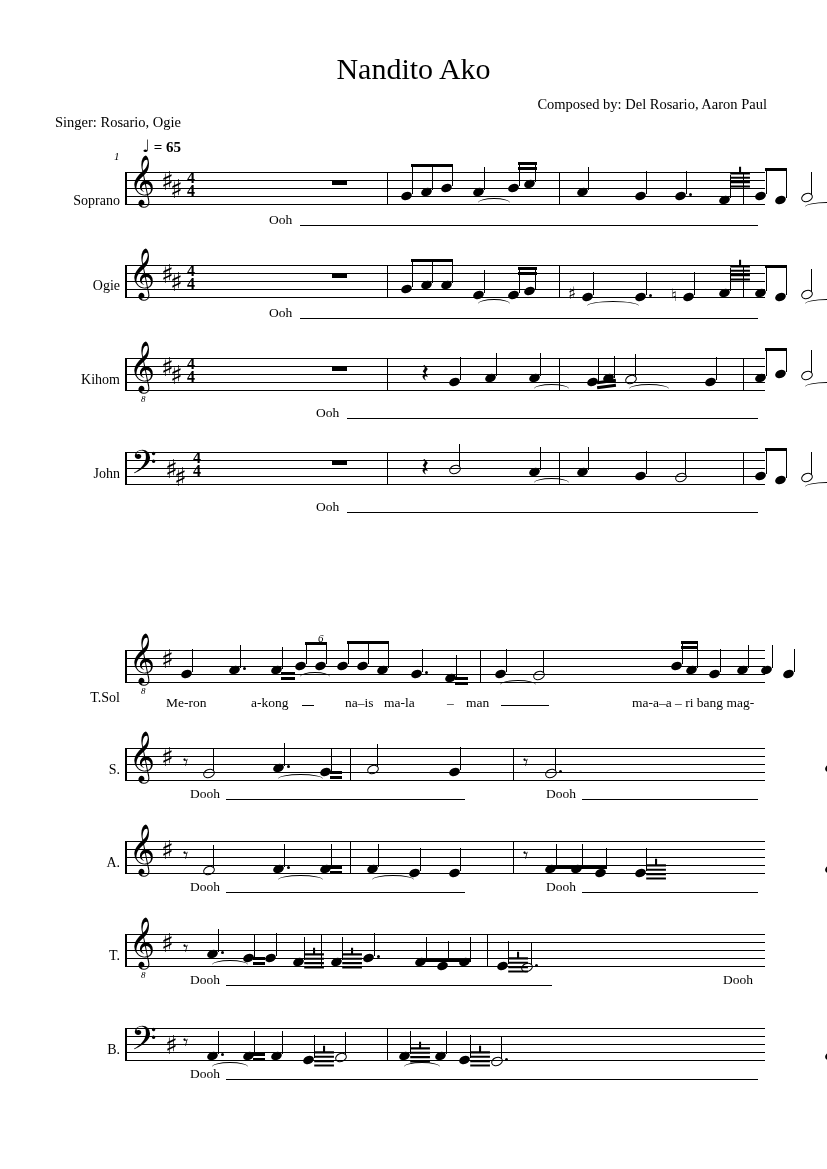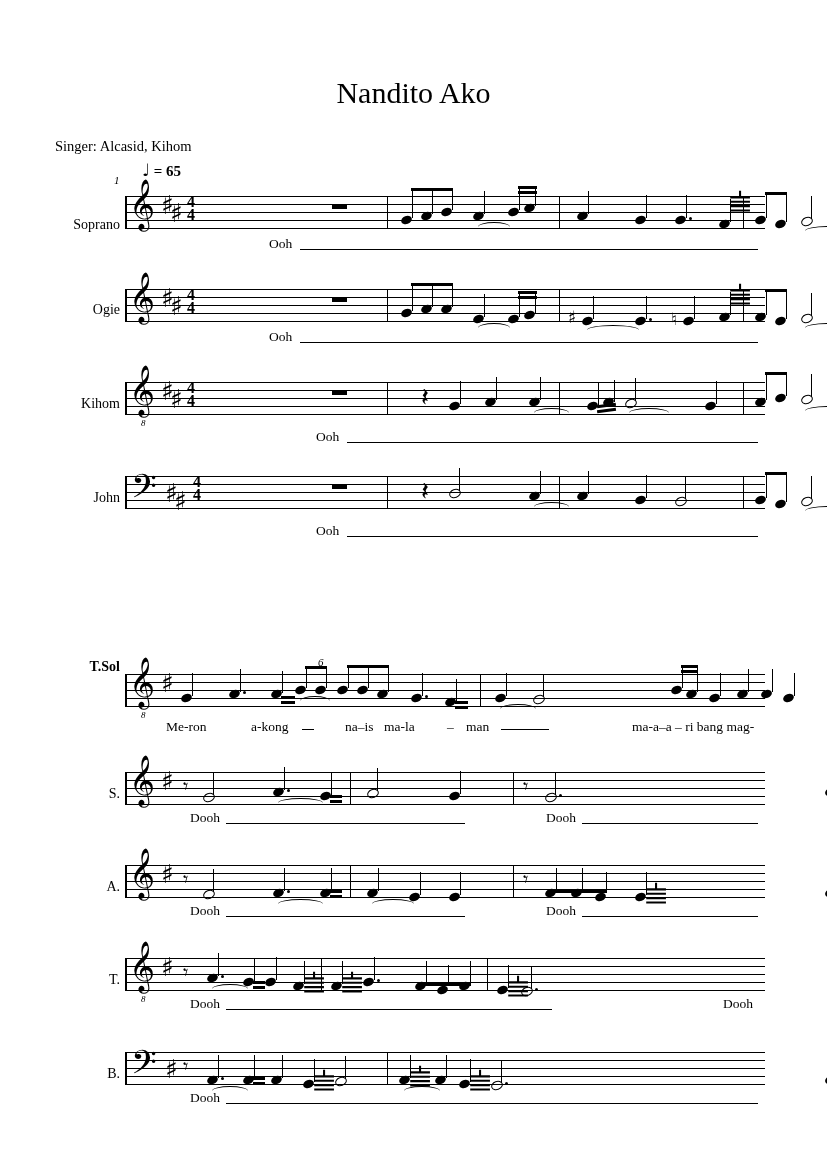--- a/index.html
+++ b/index.html
@@ -1,17 +1,17 @@
 <!DOCTYPE html>
 <html><head>
 <meta charset="utf-8">
 <style>
   html,body{margin:0;padding:0;background:#ffffff;}
   body{width:827px;height:1169px;font-family:"Liberation Serif",serif;color:#000;position:relative;overflow:hidden;}
-  .page{position:relative;width:827px;height:916px;margin-top:24px;}
+  .page{position:relative;width:827px;height:916px;}
 
   .title{position:absolute;top:52px;left:0;width:827px;text-align:center;font-size:30px;font-family:"Liberation Serif",serif;}
   .composed{position:absolute;top:95px;right:60px;text-align:right;font-size:14.5px;line-height:19px;}
   .singer{position:absolute;top:114px;left:55px;font-size:14.5px;}
 
   .sysname{position:absolute;font-size:14px;text-align:right;font-family:"Liberation Serif",serif;}
 
   
   .staff{position:absolute;}
   .staff .lines{position:absolute;left:0;top:0;width:100%;height:32px;}
@@ -57,23 +57,24 @@
   .tempo .n{font-family:"DejaVu Sans",sans-serif;font-weight:normal;font-size:17px;}
 </style>
 </head>
 <body>
 
 <div class="page">
 
   <div class="title">Nandito Ako</div>
 
   <div class="composed">
-  </div>
-
-  <div class="singer">Singer: Alcasid, Kihom</div>
+    <div>Composed by: Del Rosario, Aaron Paul</div>
+  </div>
+
+  <div class="singer">Singer: Rosario, Ogie</div>
 
   <div class="meas" style="left:114px;top:150px;">1</div>
   <div class="tempo" style="left:142px;top:136px;">
     <span class="n">♩</span>
     <span>= 65</span>
   </div>
 
   <div class="sysname" style="left:45px;top:193px;width:75px;">Soprano</div>
   <div class="staff" style="left:125px;top:172px;width:640px;height:33px;">
     <div class="lines">
@@ -311,21 +312,21 @@
     <div class="stem" style="left:686px;top:0px;height:23px;"></div>
 
     <div class="tie" style="left:680px;top:30px;width:45px;"></div>
 
   </div>
   <div class="lyric" style="left:316px;top:499px;">Ooh</div>
   <div class="lyricline" style="left:347px;top:512px;width:411px;"></div>
 
   <div class="meas" style="left:318px;top:632px;">6</div>
 
-  <div class="sysname" style="left:45px;top:635px;width:75px;font-weight:bold;">T.Sol</div>
+  <div class="sysname" style="left:45px;top:690px;width:75px;">T.Sol</div>
   <div class="staff" style="left:125px;top:650px;width:640px;height:33px;">
     <div class="lines">
         <i></i>
         <i></i>
         <i></i>
         <i></i>
         <i></i>
       </div>
     <div class="startbar"></div>
     <div class="clef treble" style="left:4px;">𝄞</div>

